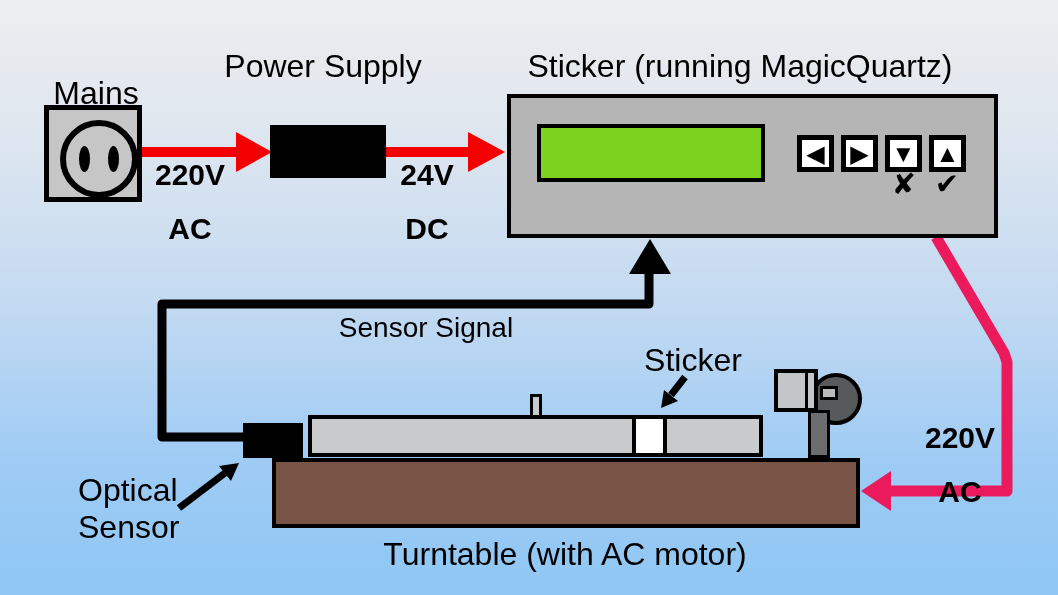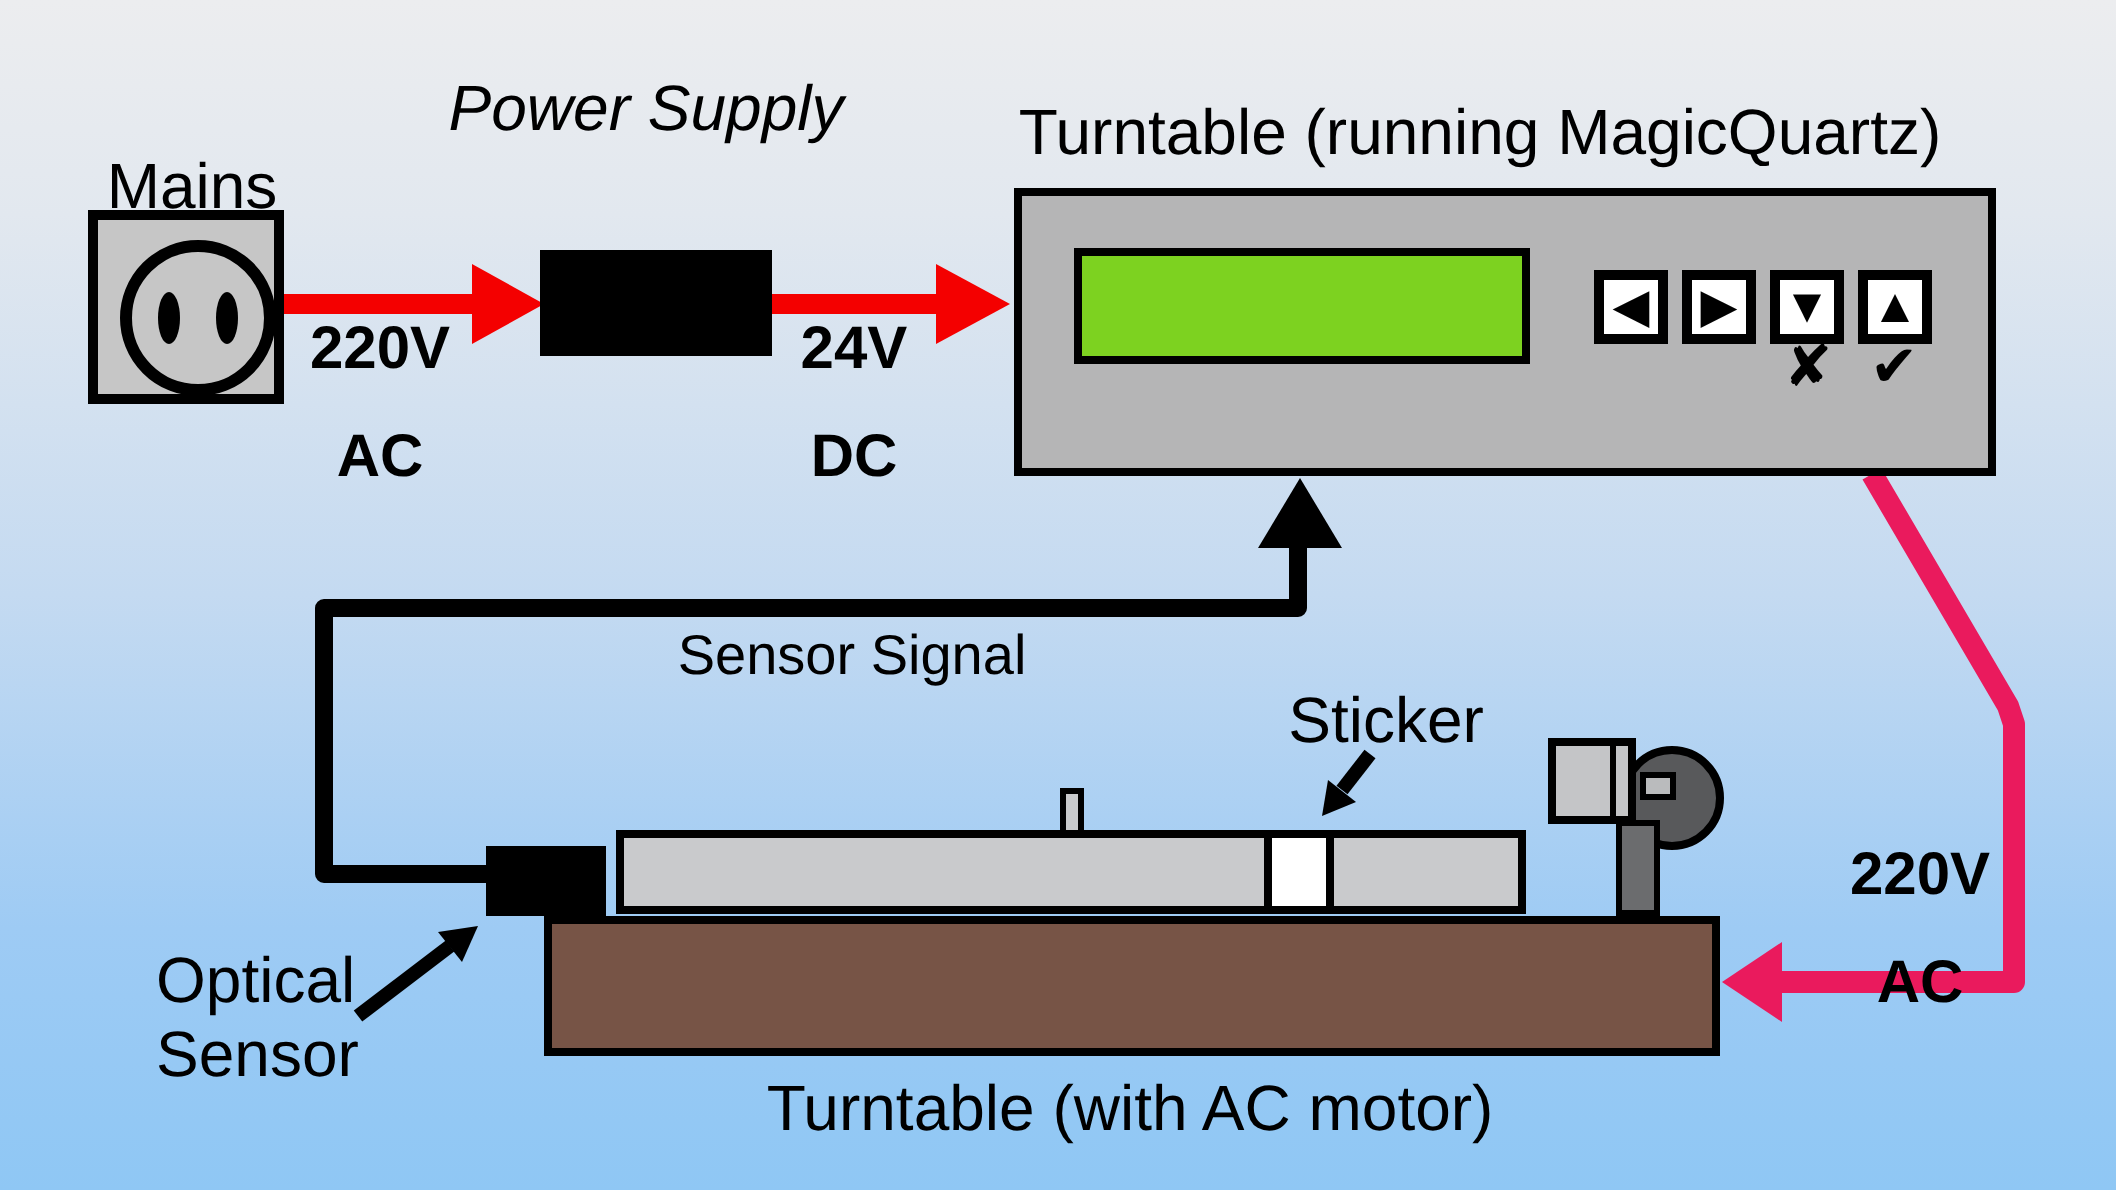--- a/index.html
+++ b/index.html
@@ -88,22 +88,22 @@
       <polygon points="661,408 664,390 678,401" fill="#000"></polygon>
     </g>
 
     <g>
       <line x1="179" y1="508" x2="225" y2="473" stroke="#000" stroke-width="7"></line>
       <polygon points="239,463 231,481 219,466" fill="#000"></polygon>
     </g>
   </svg>
 
   <div class="label" style="left:26px;top:50px;width:140px;margin-top:26px;">Mains</div>
-  <div class="label" style="left:203px;top:37px;width:240px;font-style:italic;">Power Supply</div>
-  <div class="label" style="left:490px;top:49px;width:500px;">Turntable (running MagicQuartz)</div>
+  <div class="label" style="left:203px;top:49px;width:240px;">Power Supply</div>
+  <div class="label" style="left:490px;top:49px;width:500px;">Sticker (running MagicQuartz)</div>
   <div class="label" style="left:326px;top:311px;width:200px;font-size:28px;">Sensor Signal</div>
   <div class="label" style="left:642px;top:343px;width:102px;font-size:32px;">Sticker</div>
   <div class="label" style="left:58px;top:472px;width:130px;text-align:left;white-space:pre-line;line-height:37px;margin-left:20px;">Optical
 Sensor</div>
   <div class="label" style="left:365px;top:537px;width:400px;">Turntable (with AC motor)</div>
 
   <div class="vlabel" style="left:130px;top:161px;width:120px;"><span>220V</span><br>
        <span>AC</span></div>
   <div class="vlabel" style="left:367px;top:161px;width:120px;"><span>24V</span><br>
        <span>DC</span></div>

